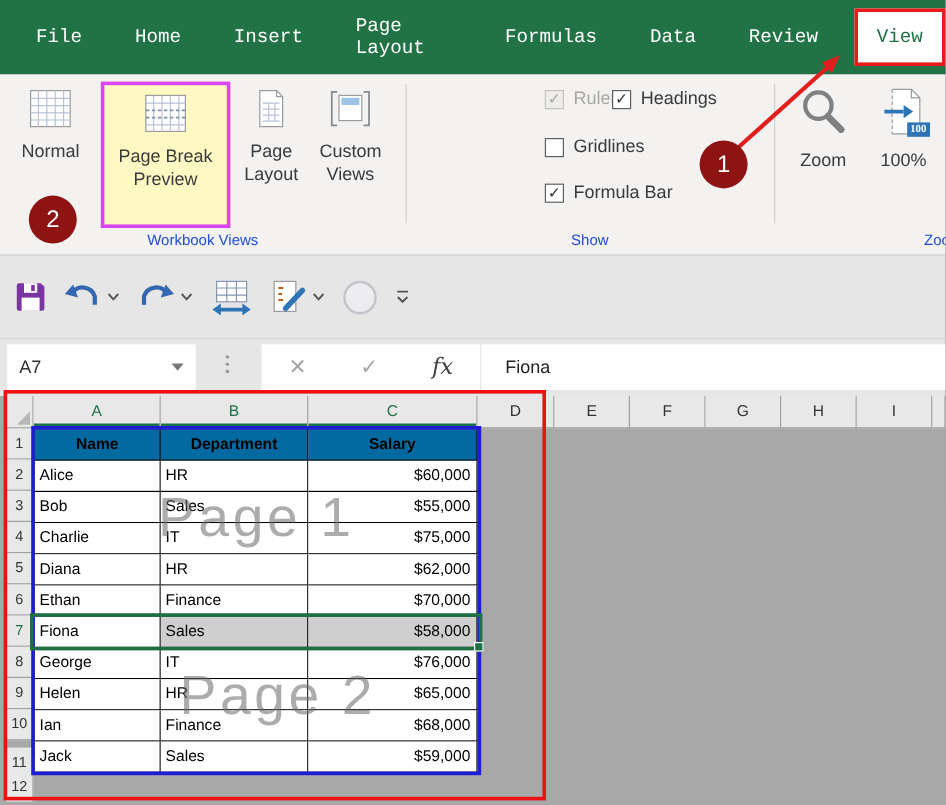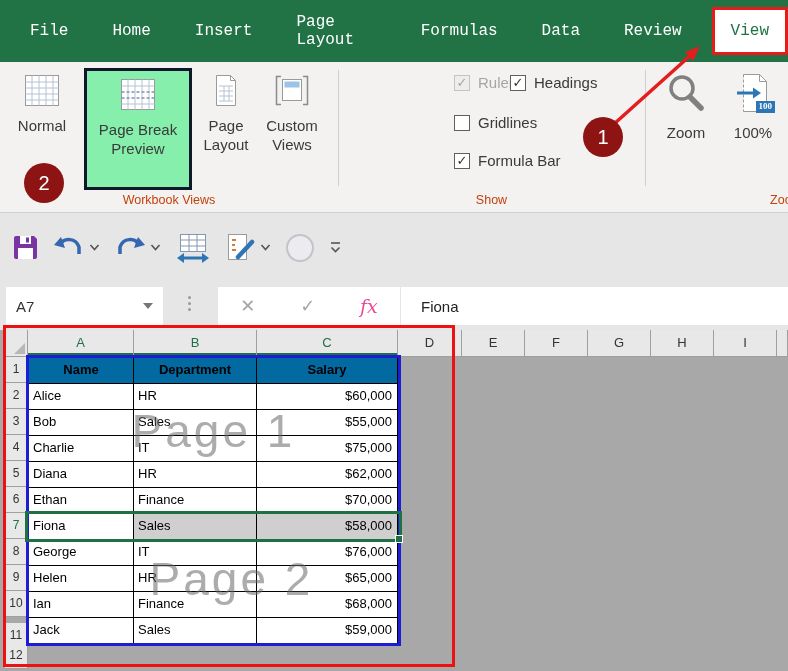--- a/index.html
+++ b/index.html
@@ -12,26 +12,26 @@
   #tabbar{position:absolute;left:0;top:0;width:788px;height:62px;background:#217346;
     display:flex;align-items:stretch;padding-left:8px;box-sizing:border-box;font-family:Liberation Mono, monospace;}
   .tab{display:flex;align-items:center;padding:0 22px;color:#fff;font-size:16px;cursor:default;}
   .tab.active{background:#fff;color:#217346;border:3px solid #e81b1b;align-self:center;
     height:42px;padding:0 16px;margin-left:8px;box-sizing:content-box;}
   
   #ribbon{position:absolute;left:0;top:62px;width:788px;height:150px;background:#f3f2f1;
     border-bottom:1px solid #d2d0ce;box-sizing:content-box;}
   .rgroup{position:absolute;top:0;height:150px;}
   .grouplabel{position:absolute;bottom:5px;left:0;right:0;text-align:center;
-    font-size:12.5px;color:#c2410c;}
+    font-size:12.5px;color:#1d4ed8;}
   .vsep{position:absolute;top:8px;height:116px;width:1px;background:#d2d0ce;}
   .rbtn{position:absolute;display:flex;flex-direction:column;align-items:center;
     font-size:15px;color:#3a3a3a;text-align:center;line-height:1.25;}
   .rbtn .ricon{margin-bottom:5px;}
-  .pbpbox{background:#86efac;border:3px solid #0f172a;box-sizing:border-box;padding-top:7px;}
+  .pbpbox{background:#fef9c3;border:3px solid #d946ef;box-sizing:border-box;padding-top:7px;}
   
   .cbrow{position:absolute;display:flex;align-items:center;gap:8px;font-size:15px;color:#3a3a3a;}
   .cb{width:16px;height:16px;background:#fff;border:1px solid #605e5c;box-sizing:border-box;
     display:flex;align-items:center;justify-content:center;font-size:13px;color:#323130;}
   .cb.checked::after{content:"✓";}
   .cbrow.disabled .cb{background:#efedec;border-color:#c6c4c2;color:#a8a6a4;}
   .cbrow.disabled .cblabel{color:#a8a6a4;}
   
   .badge100{position:absolute;right:-4px;bottom:6px;background:#2e75b6;color:#fff;
     font-size:9px;font-weight:bold;padding:1px 3px;line-height:1.1;}
@@ -48,21 +48,21 @@
   #formula-row{position:absolute;left:0;top:282px;width:788px;height:48px;background:#e6e6e6;}
   .whitebox{position:absolute;top:5px;height:38px;background:#fff;box-sizing:border-box;}
   #namebox{left:6px;width:157px;display:flex;align-items:center;font-size:15px;color:#333;
     padding-left:10px;}
   #namebox .ddarrow{margin-left:auto;margin-right:10px;width:0;height:0;
     border-left:5px solid transparent;border-right:5px solid transparent;border-top:6px solid #777;}
   #fbdots{position:absolute;left:188px;top:14px;display:flex;flex-direction:column;gap:3px;}
   #fbdots i{width:3px;height:3px;border-radius:50%;background:#9a9a9a;}
   #fxbox{left:218px;width:182px;display:flex;align-items:center;justify-content:space-around;
     font-size:18px;color:#a6a6a6;}
-  #fxbox .fx{font-family:"DejaVu Serif",serif;font-style:italic;font-size:19px;color:#ec4899;}
+  #fxbox .fx{font-family:"DejaVu Serif",serif;font-style:italic;font-size:19px;color:#404040;}
   #formulabox{left:401px;width:387px;display:flex;align-items:center;padding-left:20px;
     font-size:15px;color:#222;}
   
   #grid{position:absolute;left:0;top:330px;width:788px;height:341px;background:#a8a8a8;overflow:hidden;}
   .colhead{position:absolute;top:0;height:27px;background:#e8e8e8;border-right:1px solid #9f9f9f;
     border-bottom:1px solid #9f9f9f;box-sizing:border-box;text-align:center;line-height:26px;
     font-size:13px;color:#333;}
   .colhead.sel{color:#1e7145;box-shadow:inset 0 -3px 0 #1e7145;}
   .rowhead{position:absolute;left:5px;width:23px;height:26px;background:#e8e8e8;
     border-right:1px solid #9f9f9f;border-bottom:1px solid #9f9f9f;box-sizing:border-box;

